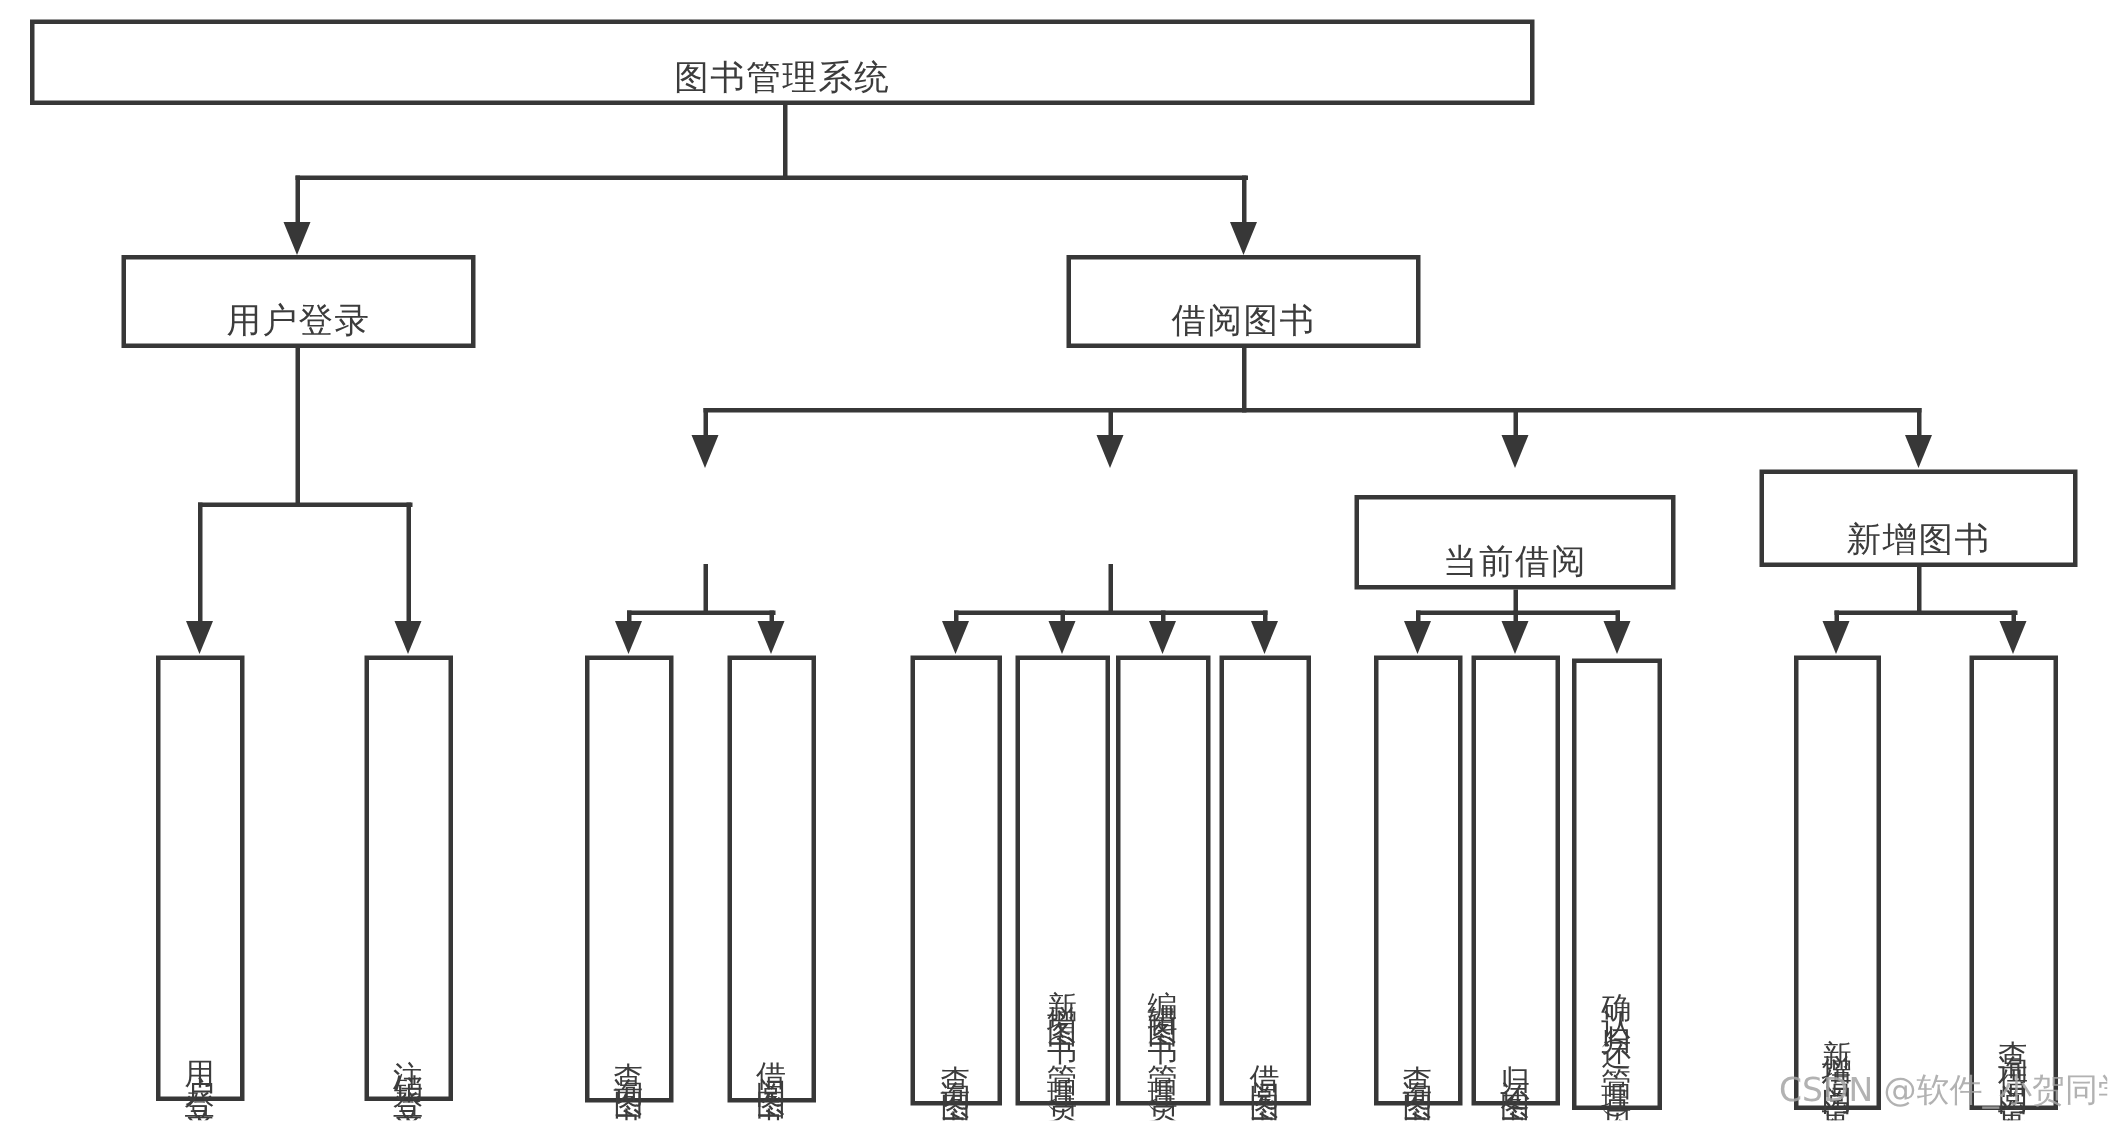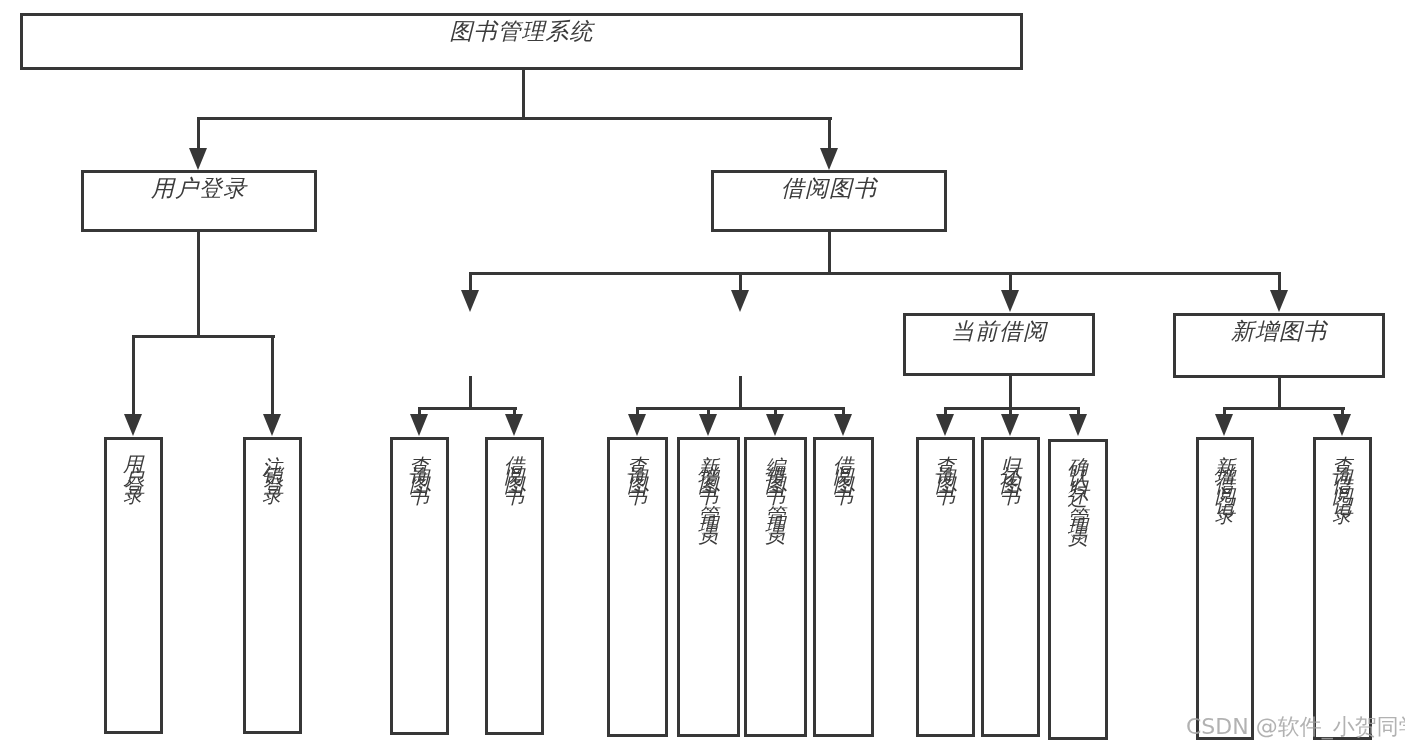--- a/index.html
+++ b/index.html
@@ -20,25 +20,24 @@
     height: 747px;
     background: var(--bg);
     overflow: hidden;
   }
   .node {
     position: absolute;
     box-sizing: border-box;
     background: var(--bg);
     border: 3px solid var(--line);
     display: flex;
-    align-items: flex-start;
+    align-items: flex-end;
     justify-content: center;
     color: var(--text);
     z-index: 2;
-    font-style: italic;
   }
   .node .lbl {
     font-size: 23px;
     letter-spacing: 1px;
     white-space: nowrap;
     color: var(--text);
   }
   .leaf .lbl-v {
     writing-mode: vertical-rl;
     text-orientation: mixed;
@@ -114,21 +113,21 @@
   <div class="hline" style="left:469px; top:272px; width:812px;"></div>
   <div class="vline" style="left:469px; top:272px; height:19px;"></div>
   <div class="tri" style="left:461px; top:290px;"></div>
   <div class="vline" style="left:739px; top:272px; height:19px;"></div>
   <div class="tri" style="left:731px; top:290px;"></div>
   <div class="vline" style="left:1009px; top:272px; height:19px;"></div>
   <div class="tri" style="left:1001px; top:290px;"></div>
   <div class="vline" style="left:1278px; top:272px; height:19px;"></div>
   <div class="tri" style="left:1270px; top:290px;"></div>
 
-  <div class="node" style="left:903px; top:313px; width:192px; height:63px;">
+  <div class="node" style="left:903px; top:330px; width:214px; height:63px;">
     <span class="lbl">当前借阅</span>
   </div>
   <div class="node" style="left:1173px; top:313px; width:212px; height:65px;">
     <span class="lbl">新增图书</span>
   </div>
 
   <div class="vline" style="left:469px; top:376px; height:34px;"></div>
   <div class="hline" style="left:418px; top:407px; width:99px;"></div>
   <div class="vline" style="left:418px; top:407px; height:8px;"></div>
   <div class="tri" style="left:410px; top:414px;"></div>

